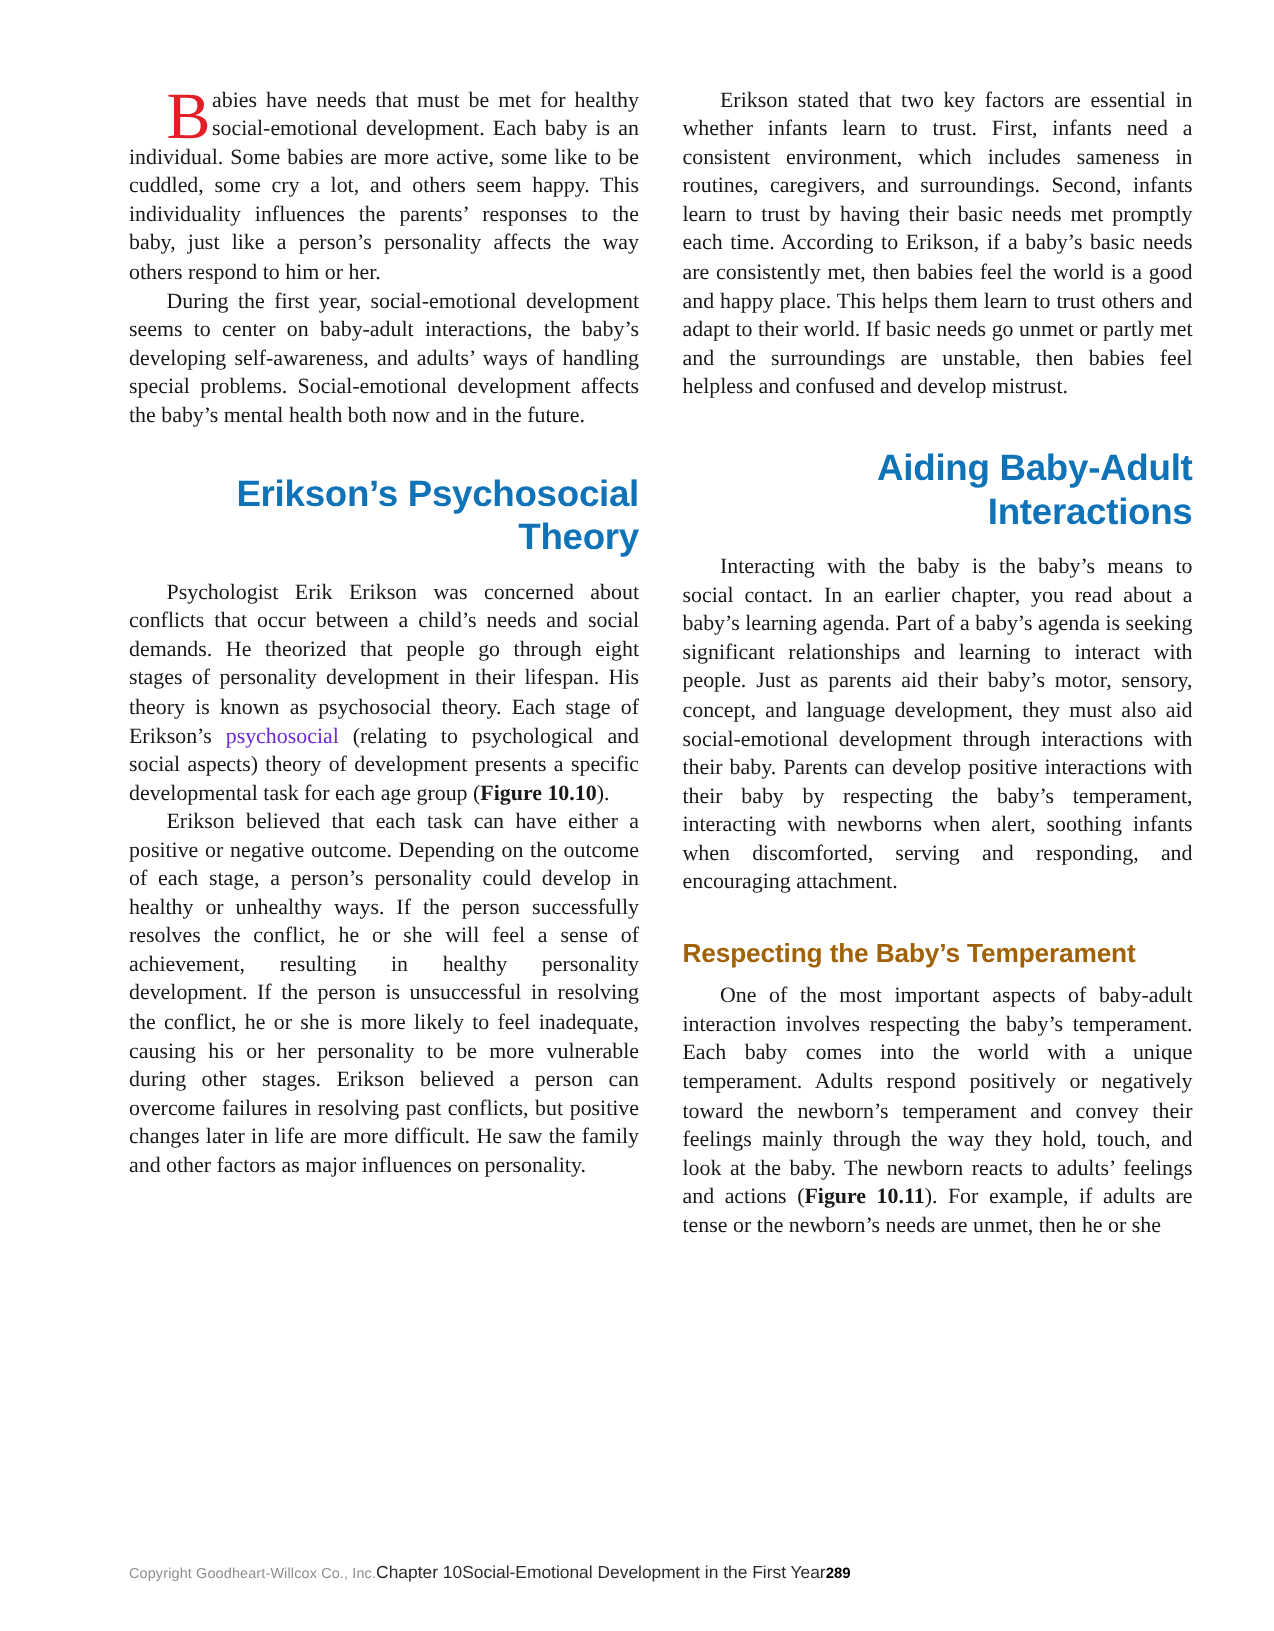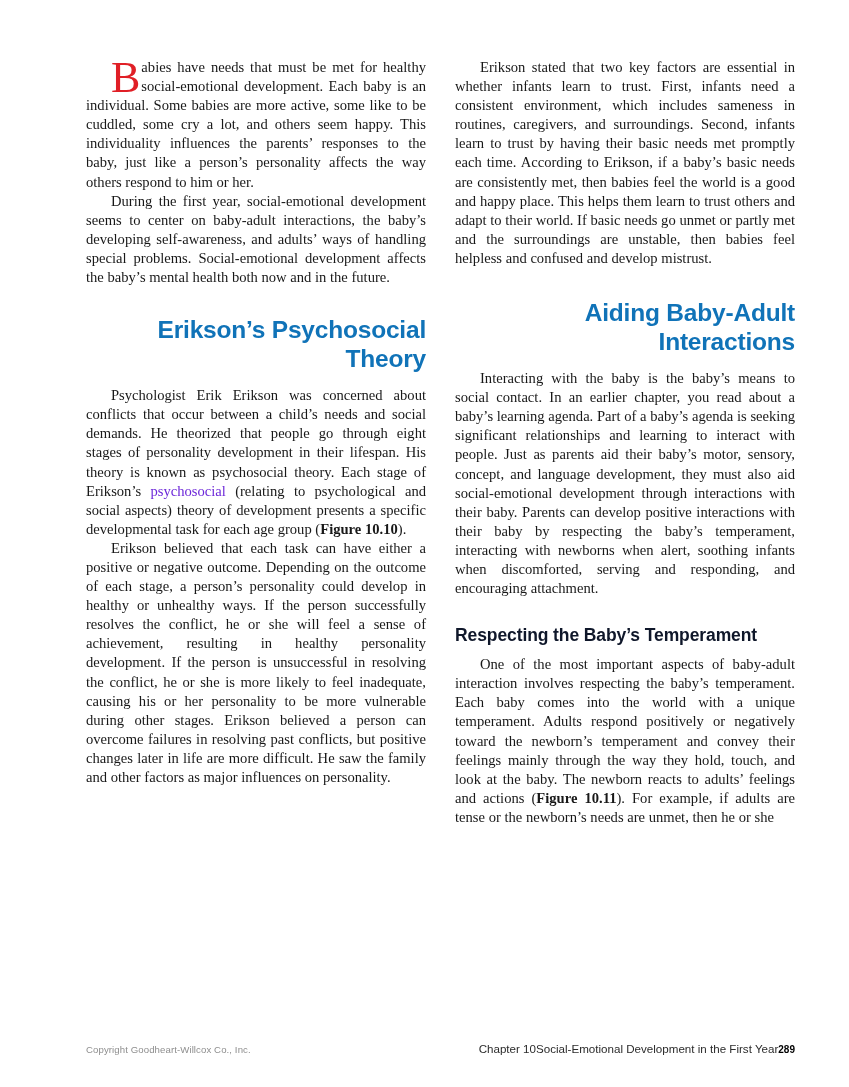--- a/index.html
+++ b/index.html
@@ -82,21 +82,21 @@
 
   h2.section-head.tight {
     margin-top: 30px;
   }
 
   h3.sub-head {
     font-family: "Liberation Sans", "DejaVu Sans", sans-serif;
     font-size: 17.5px;
     line-height: 22px;
     font-weight: 600;
-    color: #0f172a;
+    color: #a16207;
     margin: 26px 0 9px 0;
     letter-spacing: -0.1px;
   }
 
   .term-blue {
     color: #6d28d9;
     font-weight: normal;
   }
 
   .italic {
@@ -116,21 +116,21 @@
   }
 
   .footer {
     position: absolute;
     left: 86px;
     top: 1042px;
     width: 709px;
     display: flex;
     flex-direction: row;
     align-items: baseline;
-    justify-content: space-between;
+    justify-content: flex-start;
     font-family: "Liberation Sans", "DejaVu Sans", sans-serif;
   }
 
   .footer-left {
     font-size: 9.6px;
     color: #8e8e8e;
     letter-spacing: 0.1px;
   }
 
   .footer-right {

